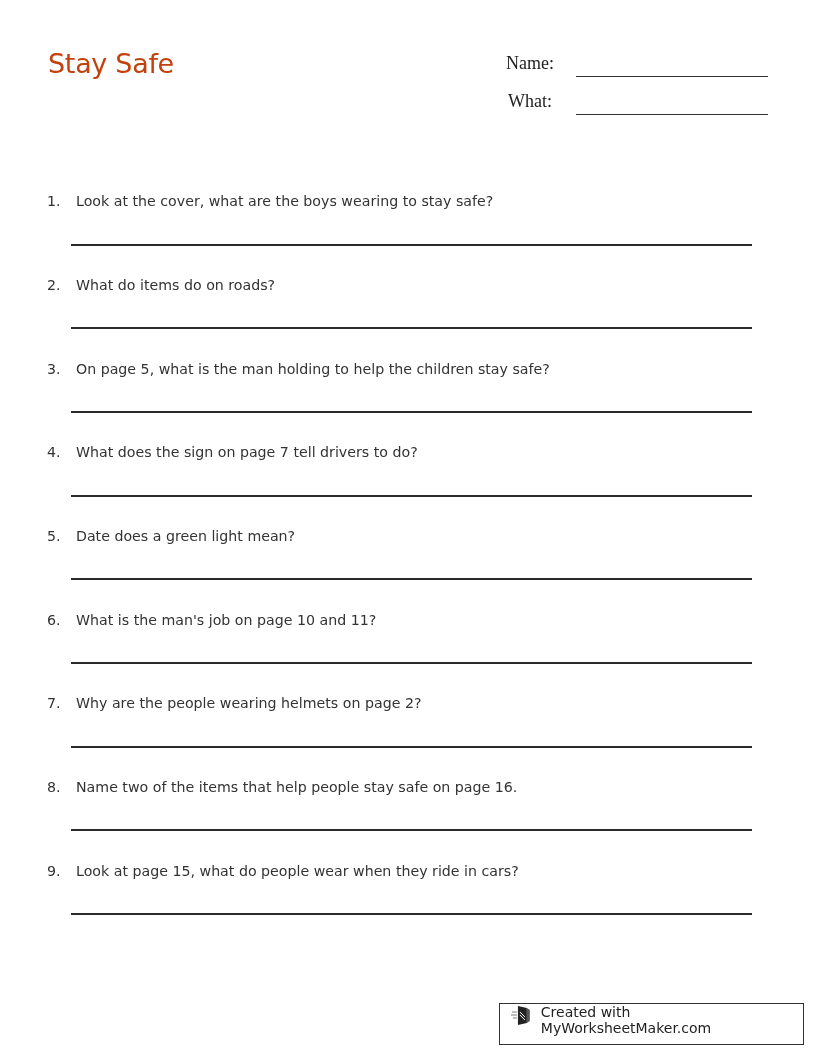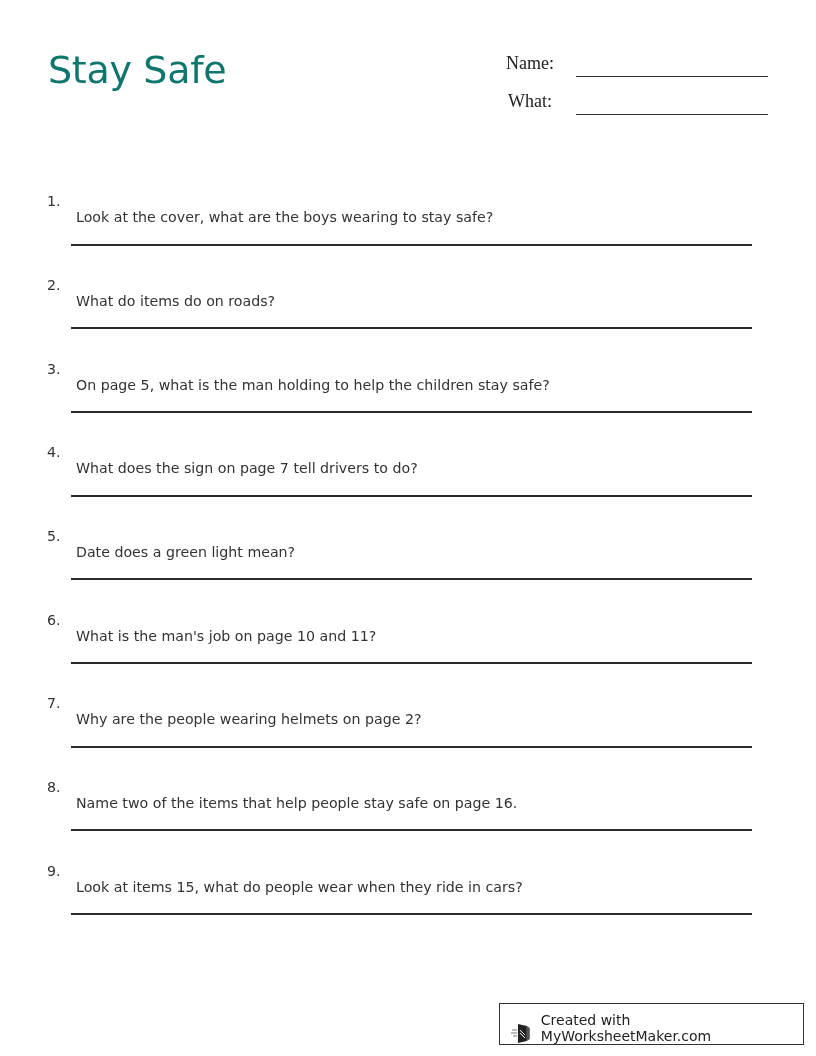--- a/index.html
+++ b/index.html
@@ -1,24 +1,24 @@
 <!DOCTYPE html>
 <html><head>
 <meta charset="utf-8">
 <style>
   html, body { margin:0; padding:0; background:#ffffff; }
   body { width:816px; height:1056px; position:relative; overflow:hidden; color:#222; }
-  .title { position:absolute; left:48px; top:48px; font-family:"DejaVu Sans", sans-serif; font-size:38px; color:#0f766e; letter-spacing:-0.3px; }
+  .title { position:absolute; left:48px; top:48px; font-family:"DejaVu Sans", sans-serif; font-size:27px; color:#c2410c; letter-spacing:-0.3px; }
   .field-label { position:absolute; font-family:"Liberation Serif", serif; font-size:18px; color:#222; text-align:center; width:80px; }
   .field-line { position:absolute; left:576px; width:192px; border-top:1.3px solid #333; }
   .q { position:absolute; left:0; width:816px; font-family:"DejaVu Sans", sans-serif; font-size:14.2px; color:#333; }
   .q-num { position:absolute; left:47px; }
-  .q-text { position:absolute; left:76px; white-space:nowrap;margin-top:16px; }
+  .q-text { position:absolute; left:76px; white-space:nowrap; }
   .answer-line { position:absolute; left:71px; width:681px; height:0; border-top:2.5px solid #2a2a2a; }
-  .footer { position:absolute; left:499px; top:1003px; width:305px; height:42px; border:1.3px solid #333; box-sizing:border-box; display:flex; align-items:flex-end; font-family:"DejaVu Sans", sans-serif; font-size:14px; color:#222; }
+  .footer { position:absolute; left:499px; top:1003px; width:305px; height:42px; border:1.3px solid #333; box-sizing:border-box; display:flex; align-items:flex-start; font-family:"DejaVu Sans", sans-serif; font-size:14px; color:#222; }
   .footer-icon { width:22px; height:22px; margin-left:11px; margin-right:8px; }
 </style>
 </head>
 <body>
 
 <div>
 
   <div class="title">Stay Safe</div>
 
   <div class="field-label" style="left:490px; top:53px;">Name:</div>
@@ -70,21 +70,21 @@
   <div class="answer-line" style="top:746px;"></div>
 
   <div class="q" style="top:779px;">
     <span class="q-num">8.</span>
     <span class="q-text">Name two of the items that help people stay safe on page 16.</span>
   </div>
   <div class="answer-line" style="top:829px;"></div>
 
   <div class="q" style="top:863px;">
     <span class="q-num">9.</span>
-    <span class="q-text">Look at items 15, what do people wear when they ride in cars?</span>
+    <span class="q-text">Look at page 15, what do people wear when they ride in cars?</span>
   </div>
   <div class="answer-line" style="top:913px;"></div>
 
   <div class="footer">
     <svg class="footer-icon" viewBox="0 0 22 22">
       <line x1="1" y1="8" x2="6" y2="8" stroke="#777" stroke-width="1"></line>
       <line x1="0" y1="11" x2="6" y2="11" stroke="#777" stroke-width="1"></line>
       <line x1="2" y1="14" x2="6" y2="14" stroke="#777" stroke-width="1"></line>
       <polygon points="7,2 16,4 16,19 7,21" fill="#222"></polygon>
       <polygon points="16,4 19,6 19,17 16,19" fill="#555"></polygon>

